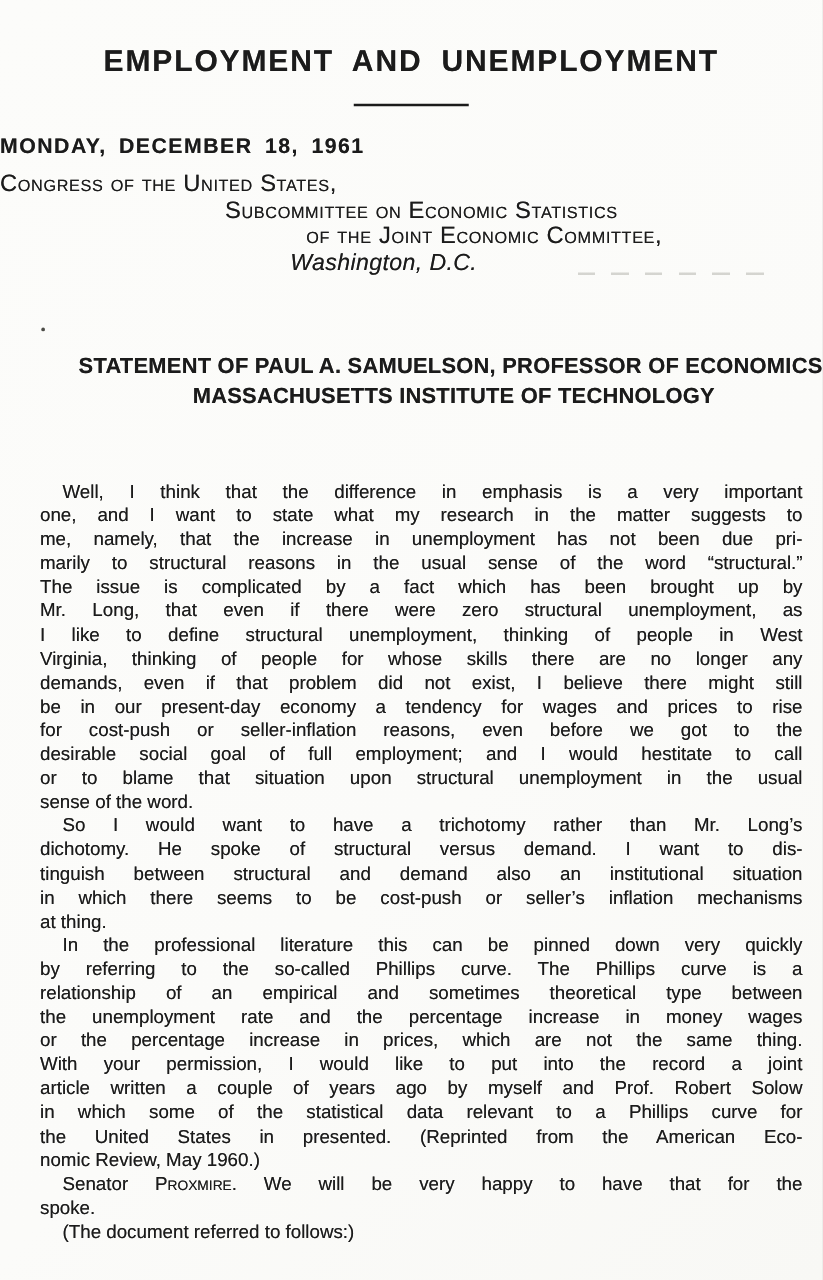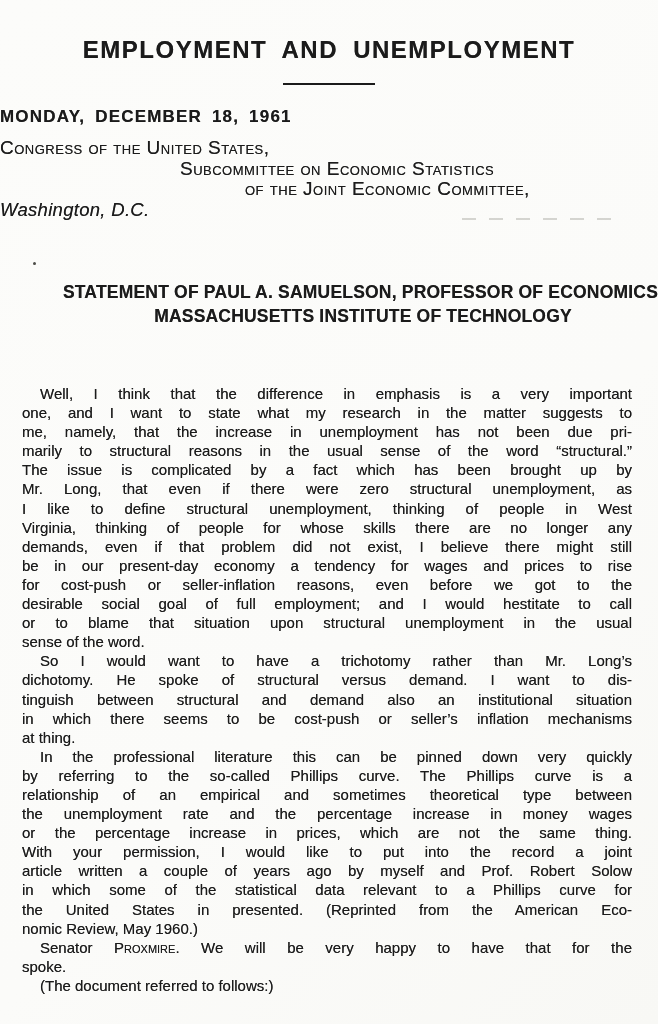--- a/index.html
+++ b/index.html
@@ -64,21 +64,21 @@
   .org-line {
     font-variant: small-caps;
     letter-spacing: 0.5px;
     white-space: nowrap;
   }
   .org-0 { }
   .org-1 { margin-left: 180px; }
   .org-2 { margin-left: 245px; }
   .place-line {
     margin-right: 44px;
-    text-align: left;
+    text-align: center;
     font-style: italic;
     font-size: 18.5px;
     letter-spacing: 0.3px;
   }
 
   
   .artifact-dash {
     position: absolute;
     top: 218px;
     left: 462px;
@@ -108,21 +108,21 @@
     font-weight: bold;
     line-height: 24px;
     letter-spacing: 0.2px;
     padding-left: 34px;
   }
 
   
   .body-text {
     position: absolute;
     top: 384px;
-    left: 22px;
+    left: 32px;
     width: 610px;
     font-size: 15px;
     line-height: 19.1px;
   }
   .line {
     text-align: justify;
     text-align-last: justify;
   }
   .line.first { text-indent: 18px; }
   .line.lastline { text-align-last: left; }

